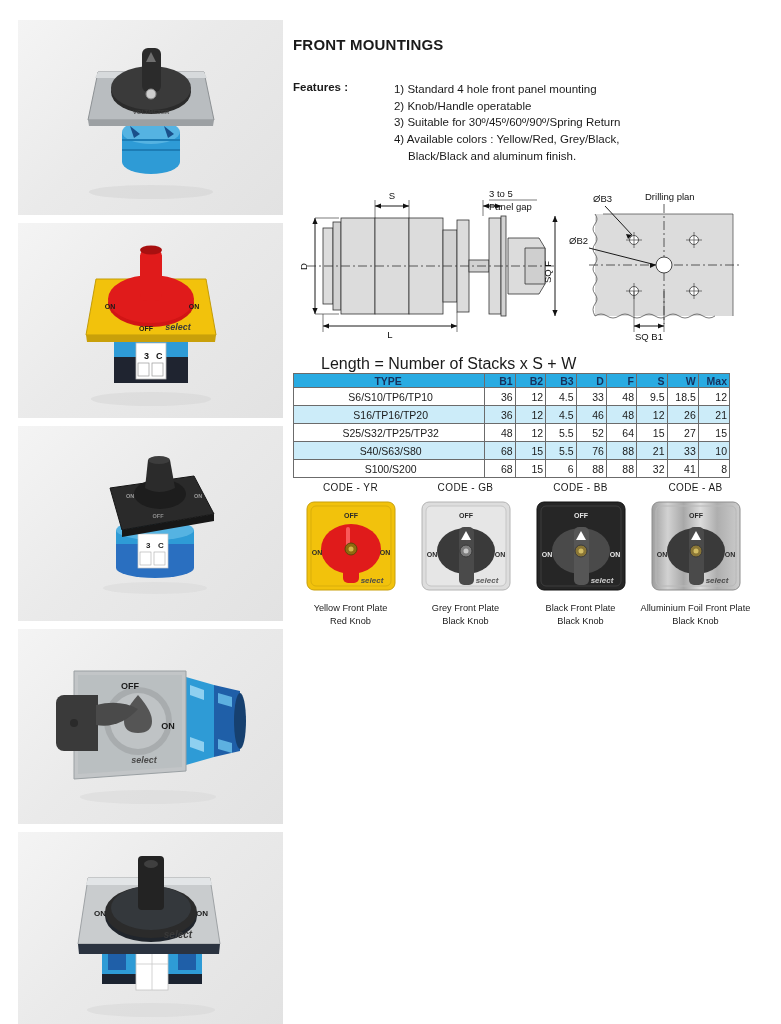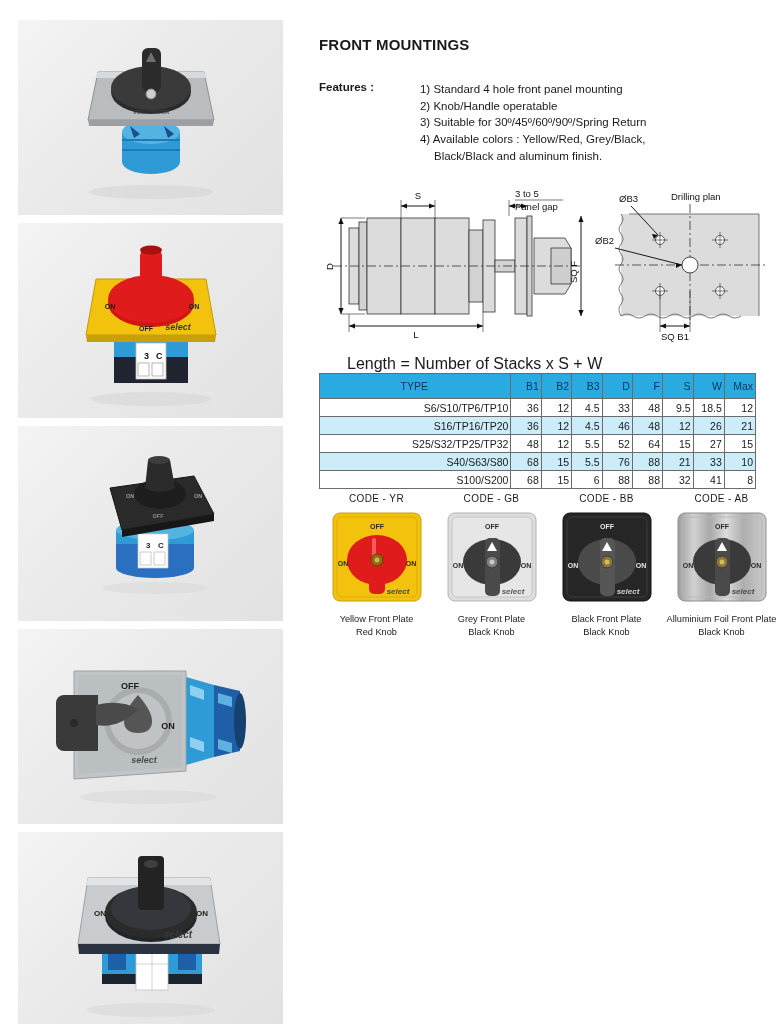--- a/index.html
+++ b/index.html
@@ -17,21 +17,21 @@
   .photo-panel {
     width: 265px; height: 195px;
     margin-bottom: 8px;
     background: linear-gradient(135deg, #f4f4f4 0%, #eaeaea 45%, #e2e2e2 100%);
     position: relative;
     overflow: hidden;
   }
   .stage { position:absolute; left:0; top:0; right:0; bottom:0; }
 
   
-  .content { position: absolute; left: 319px; top: 0; width: 460px; }
+  .content { position: absolute; left: 293px; top: 0; width: 460px; }
 
   .title {
     font-size: 15px; font-weight: bold; letter-spacing: .2px;
     margin-top: 36px;
   }
   .features { margin-top: 28px; display: flex; font-size: 11.5px; gap: 40px; }
   .features-label { font-weight: bold; white-space: nowrap; padding-right: 6px; }
   .features-list { line-height: 1.45; }
   .features-list div { white-space: nowrap; }
   .indent { padding-left: 14px; }
@@ -59,26 +59,26 @@
   }
   table.spec th, table.spec td {
     border: 1px solid #6b6b6b;
     text-align: right;
     height: 18px;
     padding: 0 2px;
   }
   table.spec thead th {
     background: #29ABE2;
     color: #16315c;
-    font-weight: normal;
+    font-weight: bold;
     font-size: 10.5px;
-    height: 25px;
+    height: 14px;
   }
   table.spec td.type, table.spec th.type {
-    text-align: right; padding-left: 5px; width: 203px;
+    text-align: center; padding-left: 5px; width: 203px;
   }
   table.spec th.type { text-align: center; padding-left: 0; }
   table.spec tbody tr:nth-child(even) td { background: #ccecf9; }
   table.spec tbody tr:nth-child(odd) td { background: #ffffff; }
   table.spec td.num { width: 32px; }
 
   
   .cc-title { font-size: 13.5px; font-weight: bold; margin-top: 34px; }
   .cc-row { display: flex; margin-top: 4px; }
   .cc-item { width: 115px; text-align: center; }

